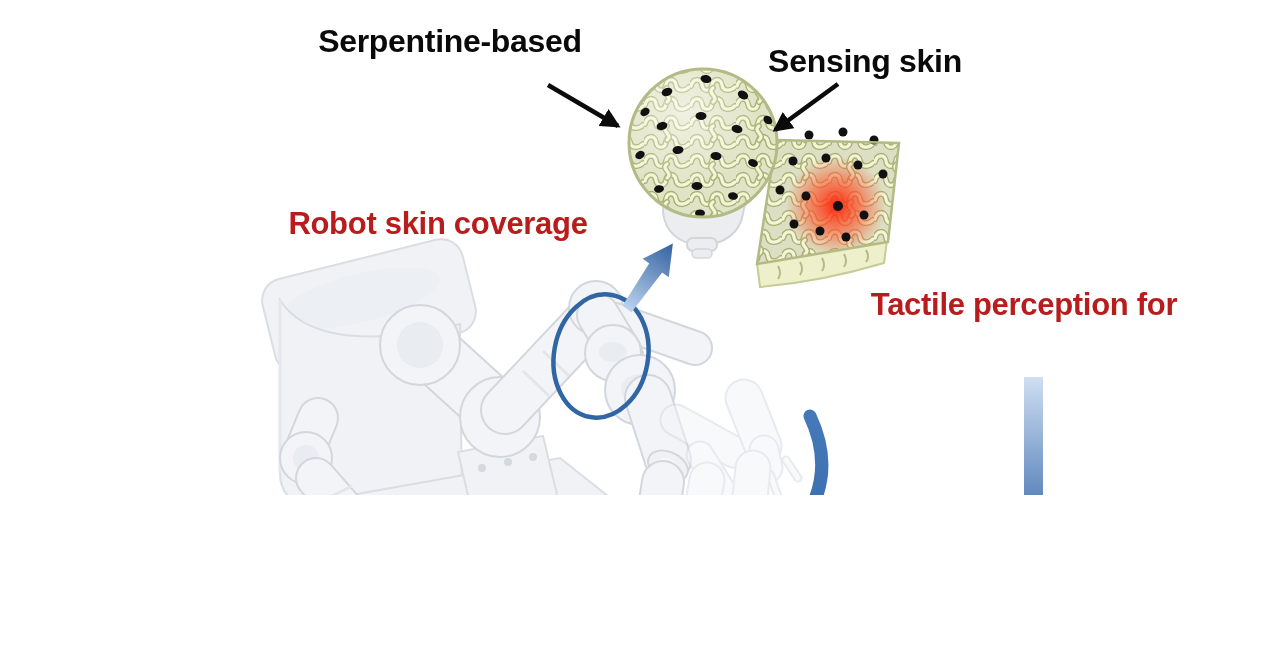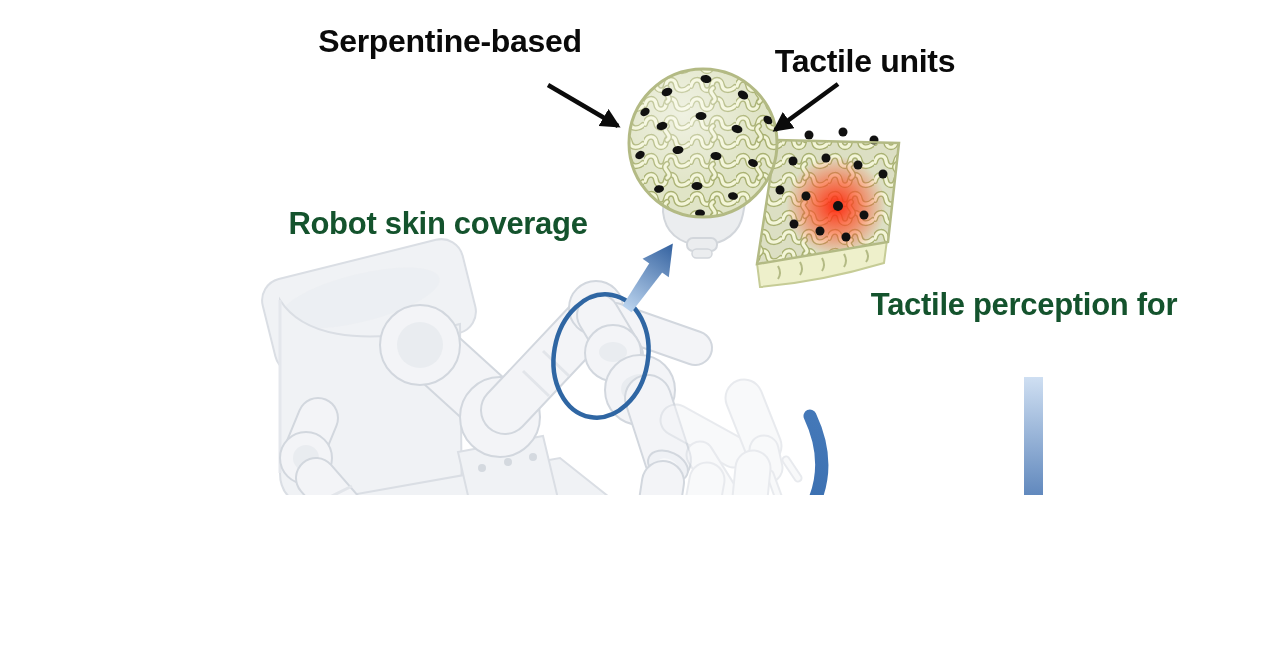--- a/index.html
+++ b/index.html
@@ -4,21 +4,21 @@
 <style>
   html,body{margin:0;padding:0;background:#fff;}
   #canvas{
     position:relative;width:1284px;height:495px;background:#ffffff;
     font-family:"Liberation Sans", sans-serif;overflow:hidden;
   }
   #gfx{position:absolute;left:0;top:0;}
   .lbl{position:absolute;text-align:center;font-weight:bold;letter-spacing:-0.3px;}
   .lbl span{display:block;}
   .black{color:#0a0a0a;font-size:32px;line-height:42px;}
-  .blue{color:#14532d;font-size:31px;line-height:44px;}
+  .blue{color:#b91c1c;font-size:31px;line-height:44px;}
   
   .co{stroke:#d2d7de;fill:none;stroke-linecap:round;}
   .ci{stroke:#f3f4f7;fill:none;stroke-linecap:round;}
   .joint{fill:#f3f4f7;stroke:#d2d7de;stroke-width:2;}
   .jin{fill:#e9ecf0;stroke:none;}
   .jin2{fill:#f7f8fa;stroke:none;}
   .solid{fill:#f0f2f5;stroke:#dadee4;stroke-width:2;}
   .ridge{stroke:#e2e5ea;stroke-width:3;fill:none;}
   .sqo{stroke:#a9b172;stroke-width:6;fill:none;stroke-linecap:round;}
   .sqi{stroke:#f3f5d8;stroke-width:3.2;fill:none;stroke-linecap:round;}
@@ -271,21 +271,21 @@
     <rect x="1024" y="377" width="19" height="131" fill="url(#gDown)"></rect>
     <path d="M1006,505 L1061,505 L1033.5,552 Z" fill="url(#gDown)"></path>
   </g>
 </svg>
 
 <div class="lbl black" style="left:240px;top:20px;width:420px;">
   <span>Serpentine-based</span>
 </div>
 
 <div class="lbl black" style="left:715px;top:40px;width:300px;">
-  <span>Tactile units</span>
+  <span>Sensing skin</span>
 </div>
 
 <div class="lbl blue" style="left:248px;top:202px;width:380px;">
   <span>Robot skin coverage</span>
 </div>
 
 <div class="lbl blue" style="left:828px;top:283px;width:392px;">
   <span>Tactile perception for</span>
 </div>
 

